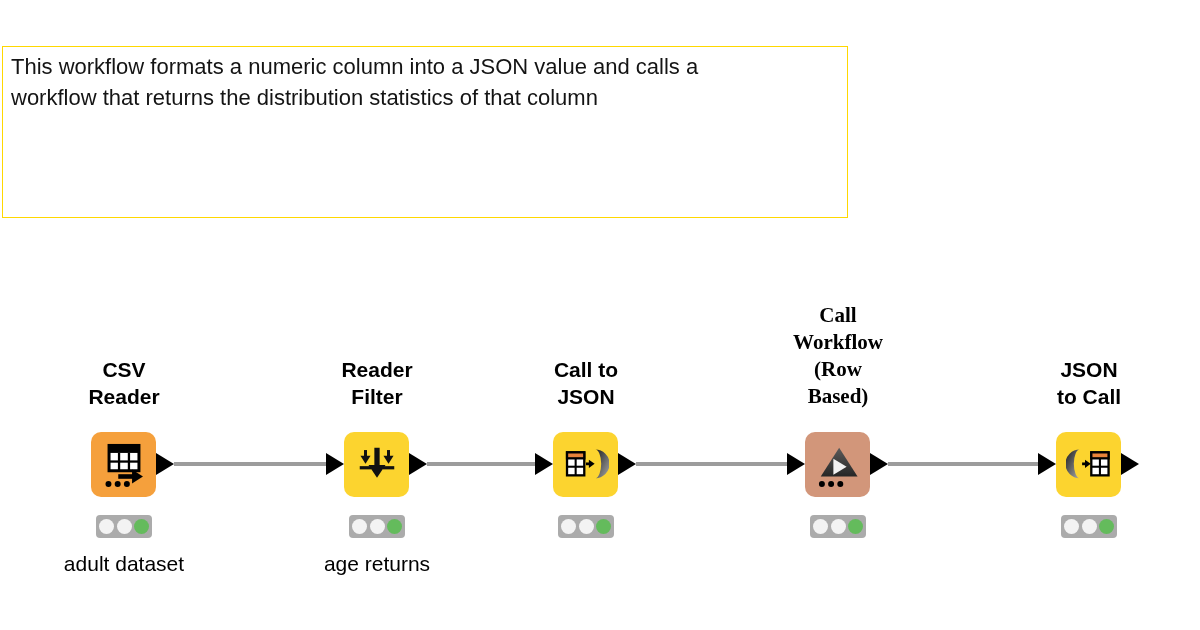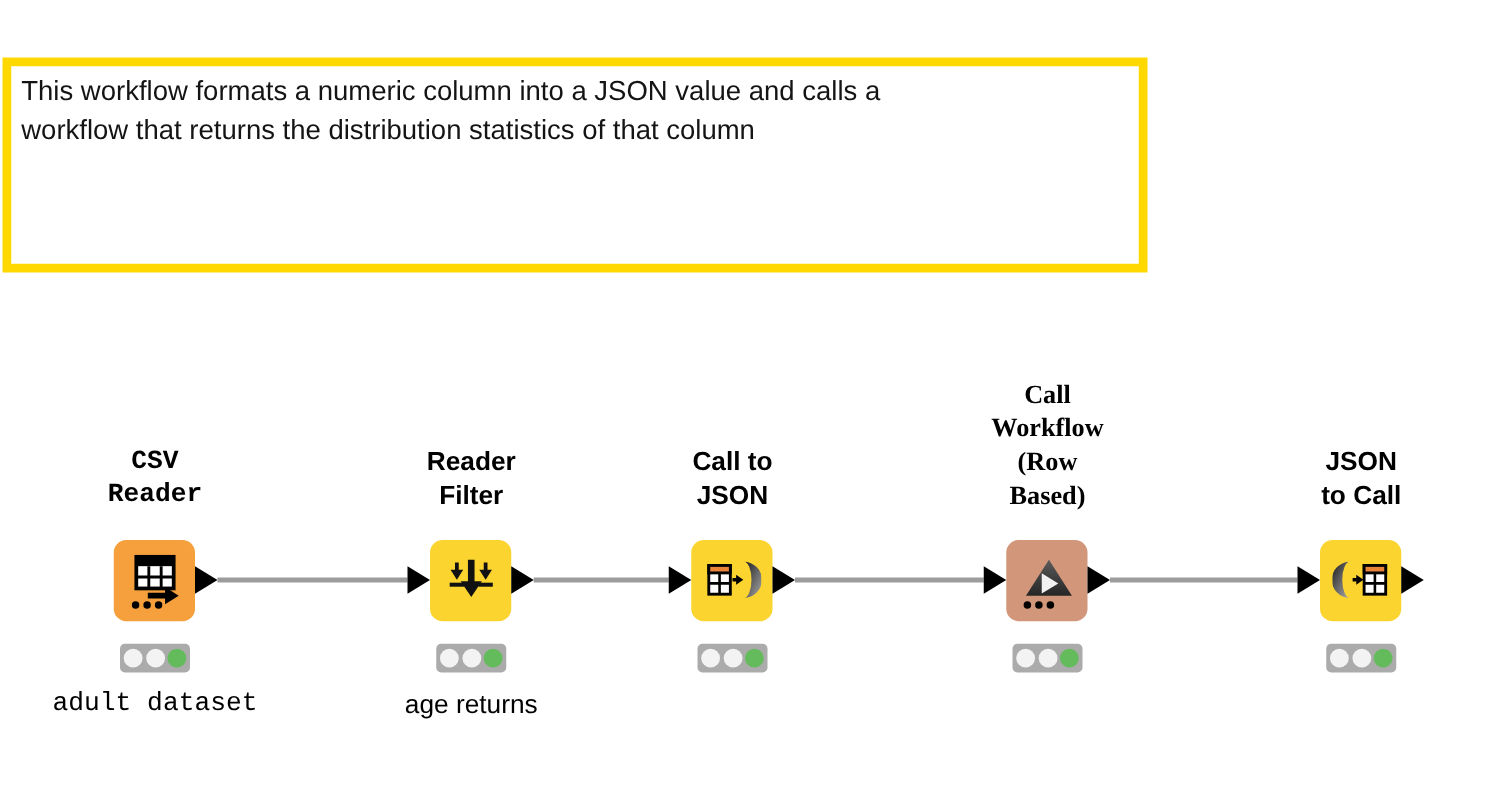--- a/index.html
+++ b/index.html
@@ -1,22 +1,22 @@
 <!DOCTYPE html>
 <html><head>
 <meta charset="utf-8">
 <style>
   html,body{margin:0;padding:0;}
   body{font-family:"Liberation Sans", sans-serif; background:#ffffff;}
   #canvas{position:relative; width:1200px; height:630px; background:#ffffff; overflow:hidden;}
 
   
   .annotation{
-    position:absolute; left:2px; top:46px; width:916px; height:172px;
-    box-sizing:border-box; border:7px solid #b91c1c; background:#ffffff;
+    position:absolute; left:2px; top:46px; width:846px; height:172px;
+    box-sizing:border-box; border:1px solid #b91c1c; background:#ffffff;
   }
   .annotation-text{
     padding:4px 8px; font-size:22px; line-height:31px; color:#141414;
     white-space:pre-wrap;
   }
 
   
   .node{position:absolute; top:340px; width:160px; height:250px;}
   .node-title{
     position:absolute; bottom:180px; left:50%; transform:translateX(-50%);
@@ -41,21 +41,21 @@
     display:flex; align-items:center; justify-content:space-between;
     padding:0 3px; box-sizing:border-box;
   }
   .tl-dot{width:15px; height:15px; border-radius:50%; background:#f3f3f3;}
   .node-label{
     position:absolute; top:212px; left:50%; transform:translateX(-50%);
     font-size:21px; color:#000; white-space:nowrap; text-align:right;
   }
 
   
-  .node-1{left:44px;font-family:Liberation Mono, monospace;}
+  .node-1{left:44px;}
   .node-2{left:297px;}
   .node-3{left:506px;}
   .node-4{left:758px;font-family:Liberation Serif, serif;}
   .node-5{left:1009px;}
 
   
   .connection{position:absolute; top:462px; height:4px; background:#9c9c9c;}
   .conn-1{left:174px; width:152px;}
   .conn-2{left:427px; width:108px;}
   .conn-3{left:636px; width:151px;}

